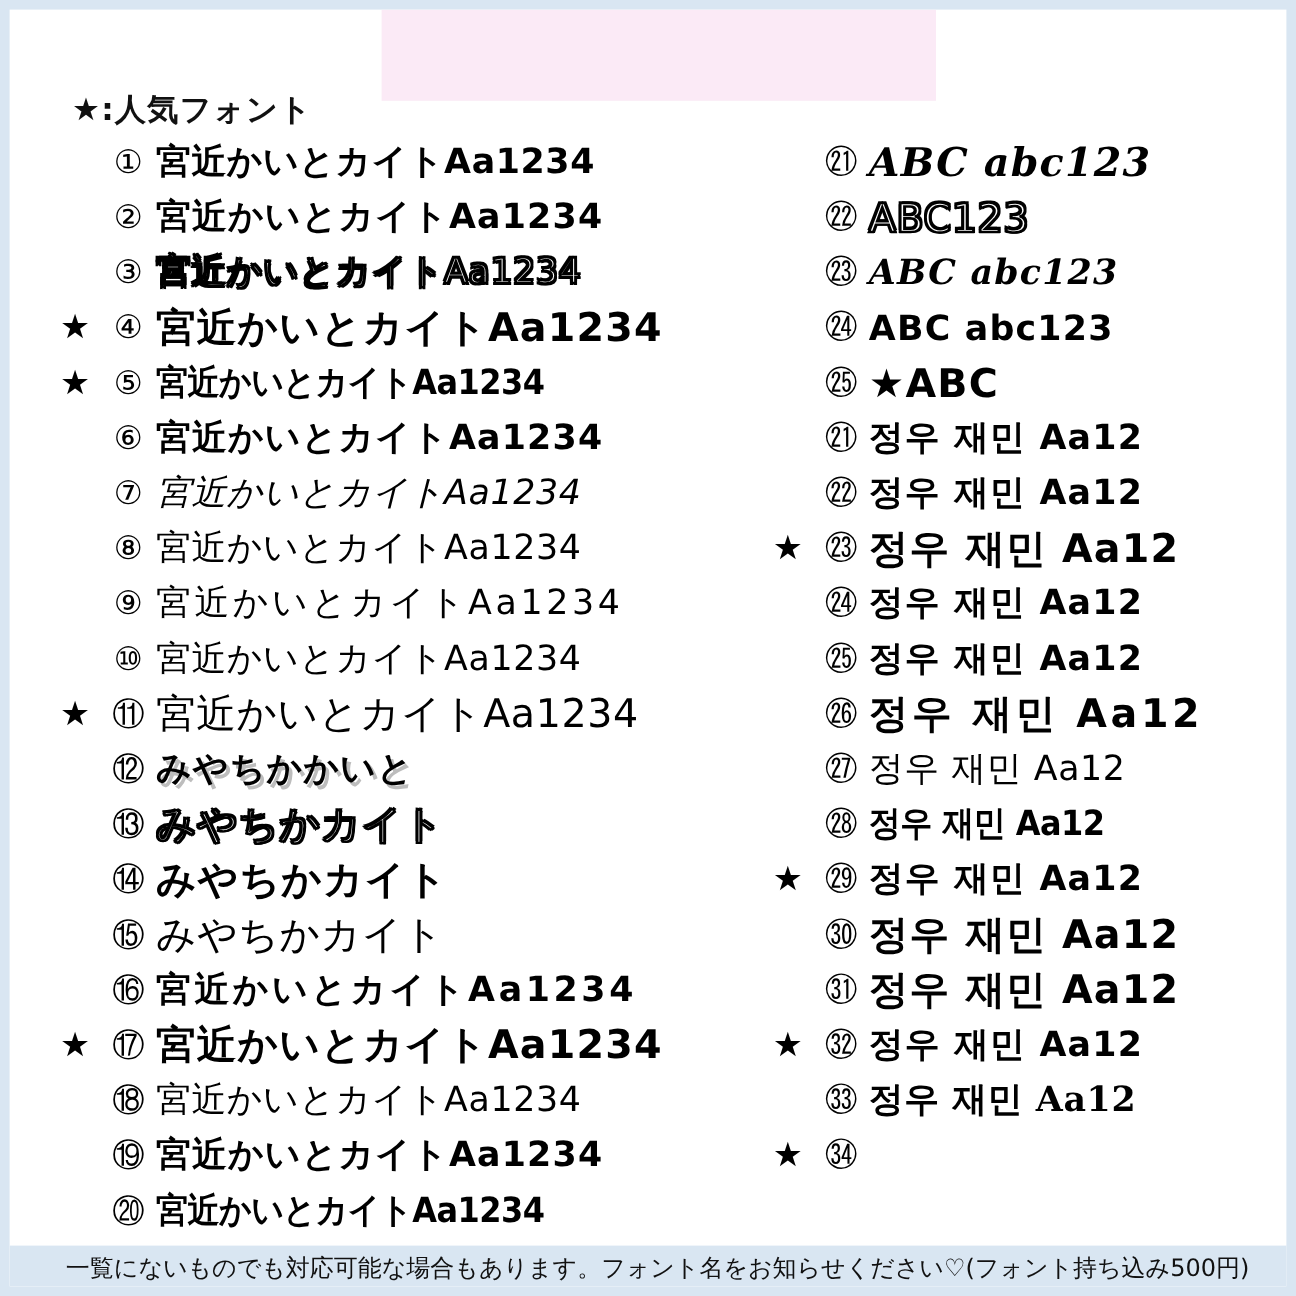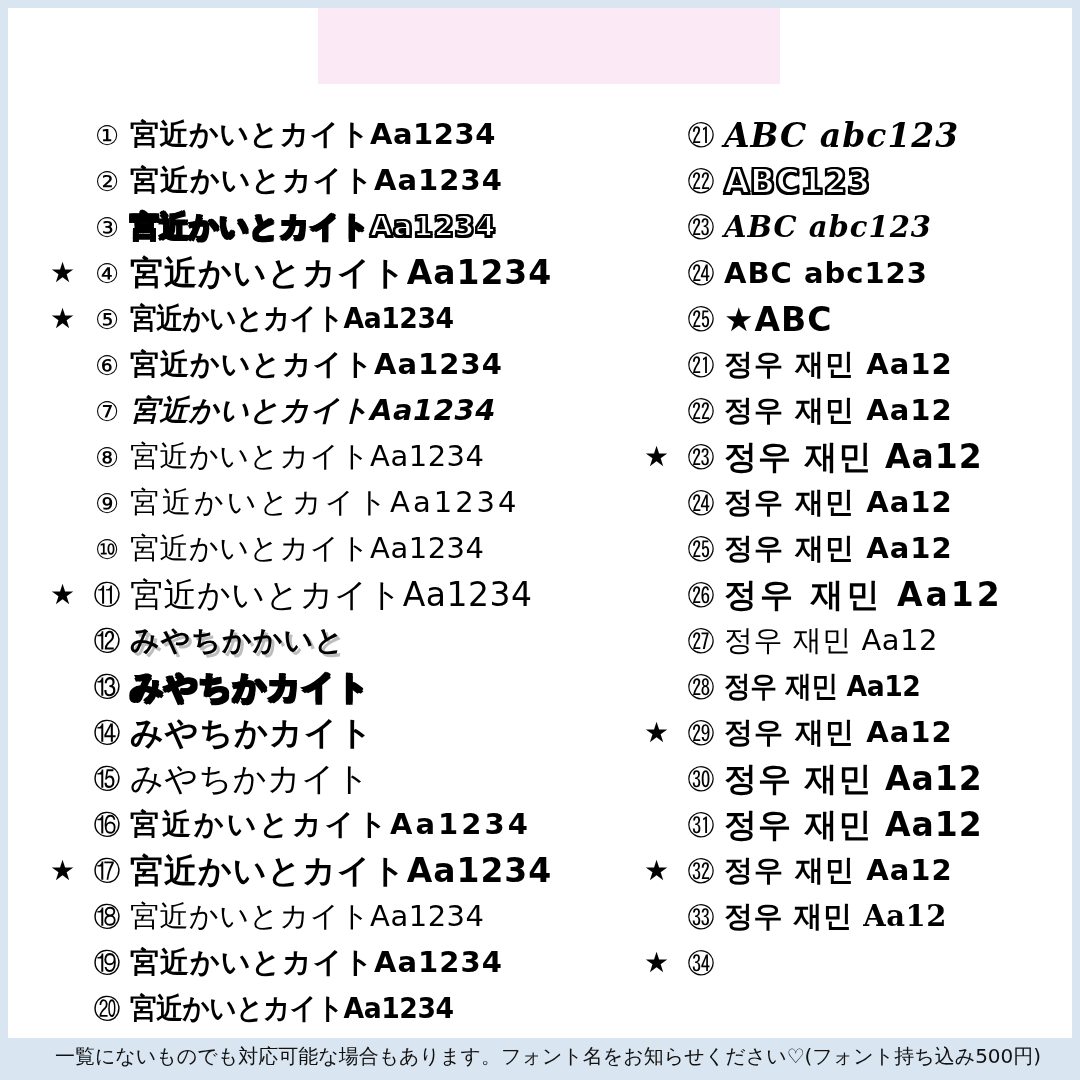--- a/index.html
+++ b/index.html
@@ -91,21 +91,21 @@
     width: 46px;
     font-size: 27px;
     color: #000;
     font-family: "DejaVu Sans", sans-serif;
     text-align: center;
   }
   .sample {
     font-size: 29px;
     color: #000;
     font-family: "DejaVu Sans", sans-serif;
-    font-weight: bold;
+    font-weight: normal;
     letter-spacing: 0.5px;
   }
 
   
   .s-round      { font-family: "DejaVu Sans", sans-serif; font-weight: bold; }
   .s-black      { font-family: "DejaVu Sans", sans-serif; font-weight: bold; letter-spacing: 1px; }
   .s-outline    { color: #ffffff; -webkit-text-stroke: 2px #000; text-shadow: -1.5px -1.5px 0 #000, 1.5px -1.5px 0 #000, -1.5px 1.5px 0 #000, 1.5px 1.5px 0 #000; }
   .s-light      { font-weight: normal; }
   .s-serif      { font-family: "DejaVu Serif", serif; font-weight: bold; }
   .s-italic     { font-style: italic; }
@@ -136,20 +136,21 @@
   }
 </style>
 </head>
 <body>
 
 <div id="page">
   <div class="card">
 
     <div class="title-band"></div>
 
+    <div class="legend">★:人気フォント</div>
 
     <div class="col col-left">
         <div class="row">
           <span class="star"></span>
           <span class="num">①</span>
           <span class="sample s-round">宮近かいとカイトAa1234</span>
         </div>
         <div class="row">
           <span class="star"></span>
           <span class="num">②</span>

